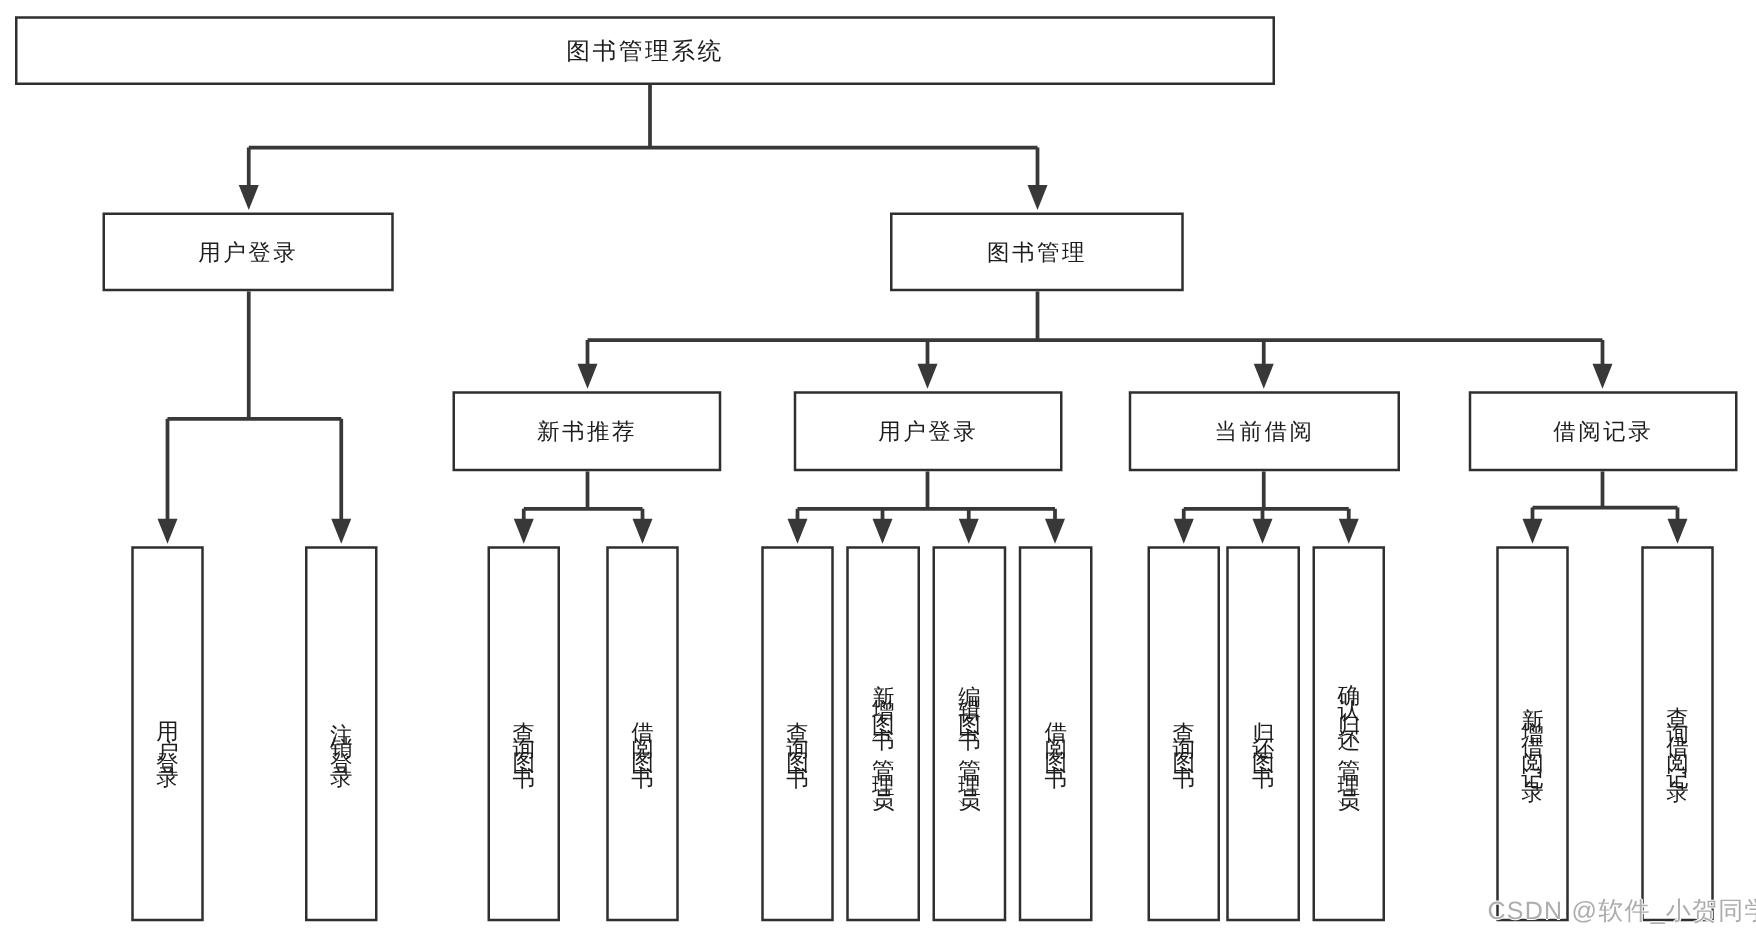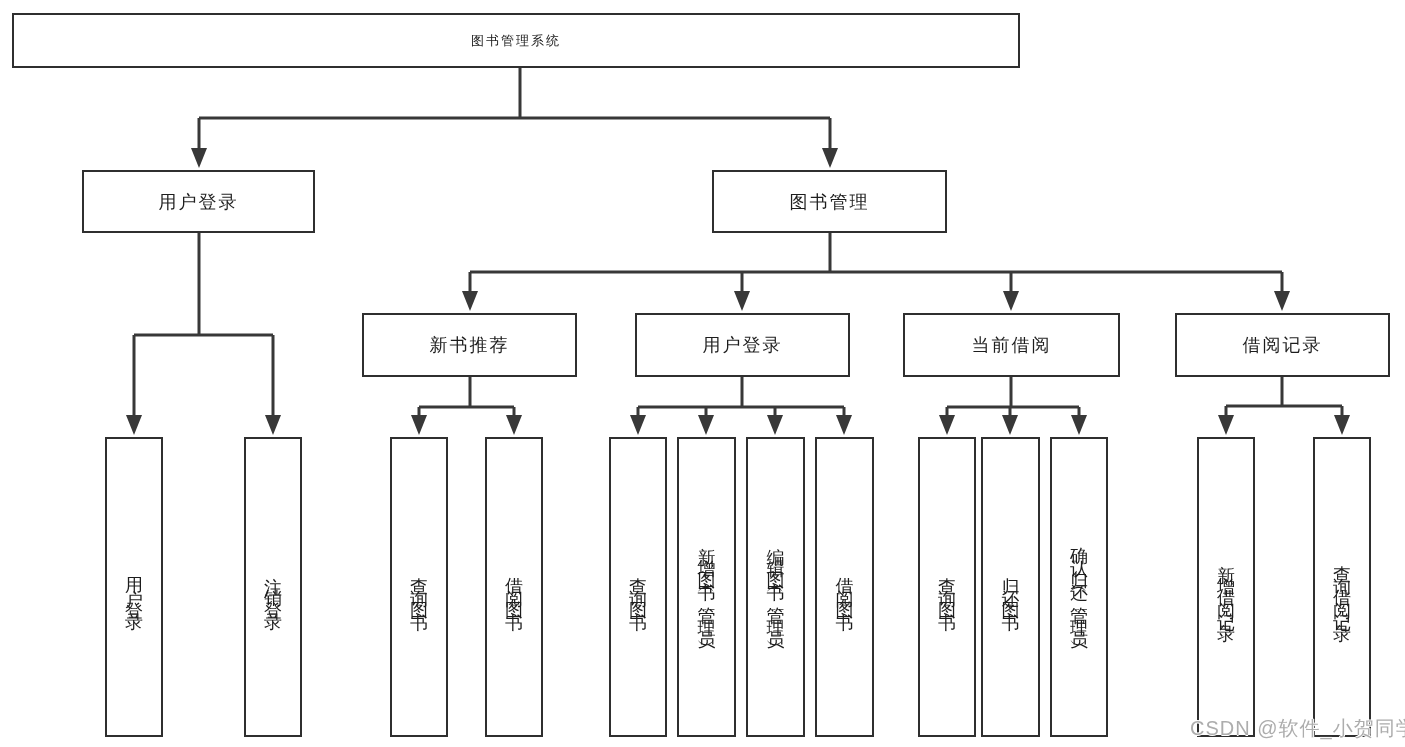--- a/index.html
+++ b/index.html
@@ -20,21 +20,21 @@
     align-items:center;
     justify-content:center;
     z-index:2;
     color:#1d1d1d;
   }
   .hlabel{
     font-size:18px;
     letter-spacing:2px;
     white-space:nowrap;
   }
-  .root .hlabel{font-size:13px;}
+  .root .hlabel{font-size:19px;}
   .vtext{
     writing-mode:vertical-rl;
     text-orientation:mixed;
     font-size:18px;
     letter-spacing:12px;
     line-height:1;
     color:#1d1d1d;
   }
   #watermark{
     position:absolute;

